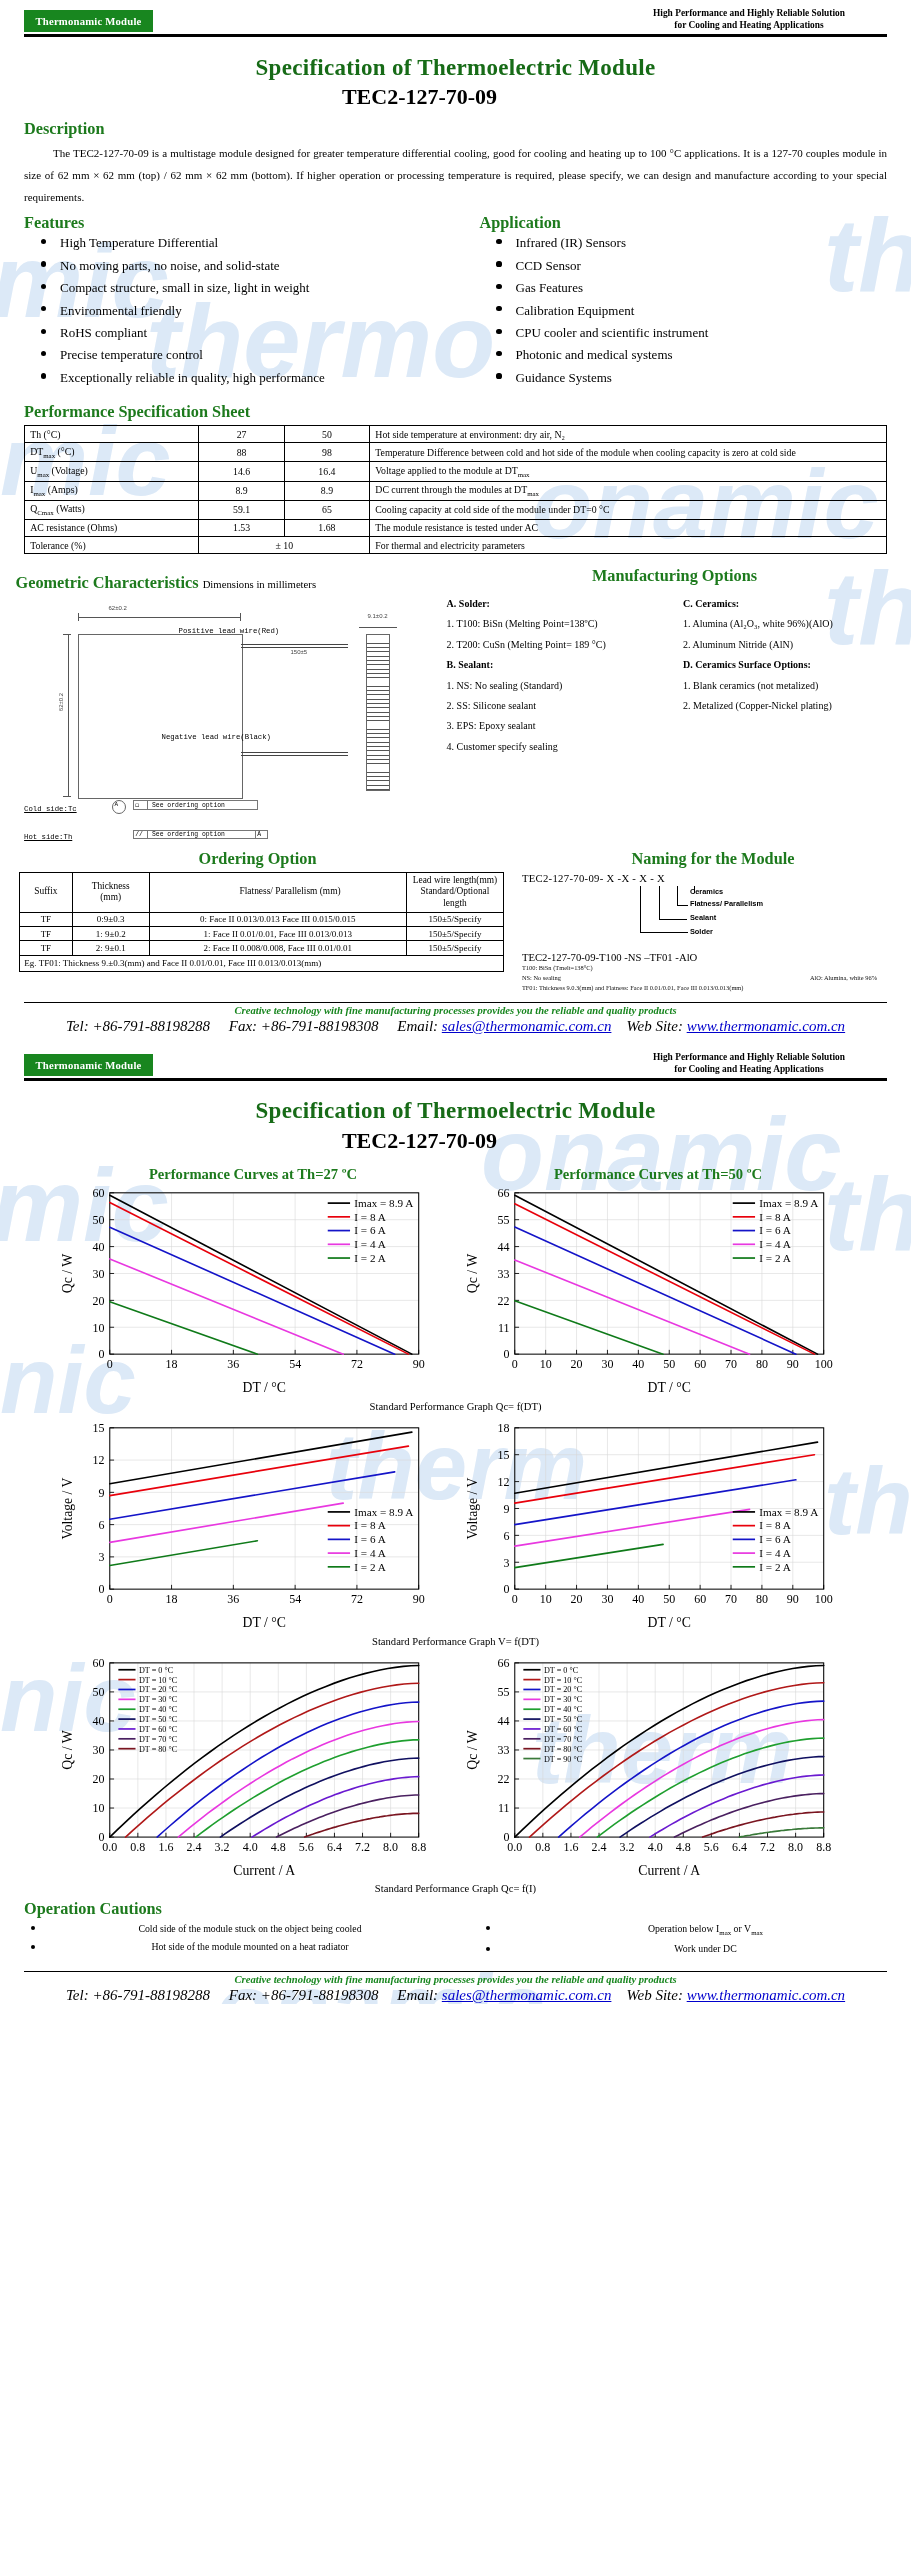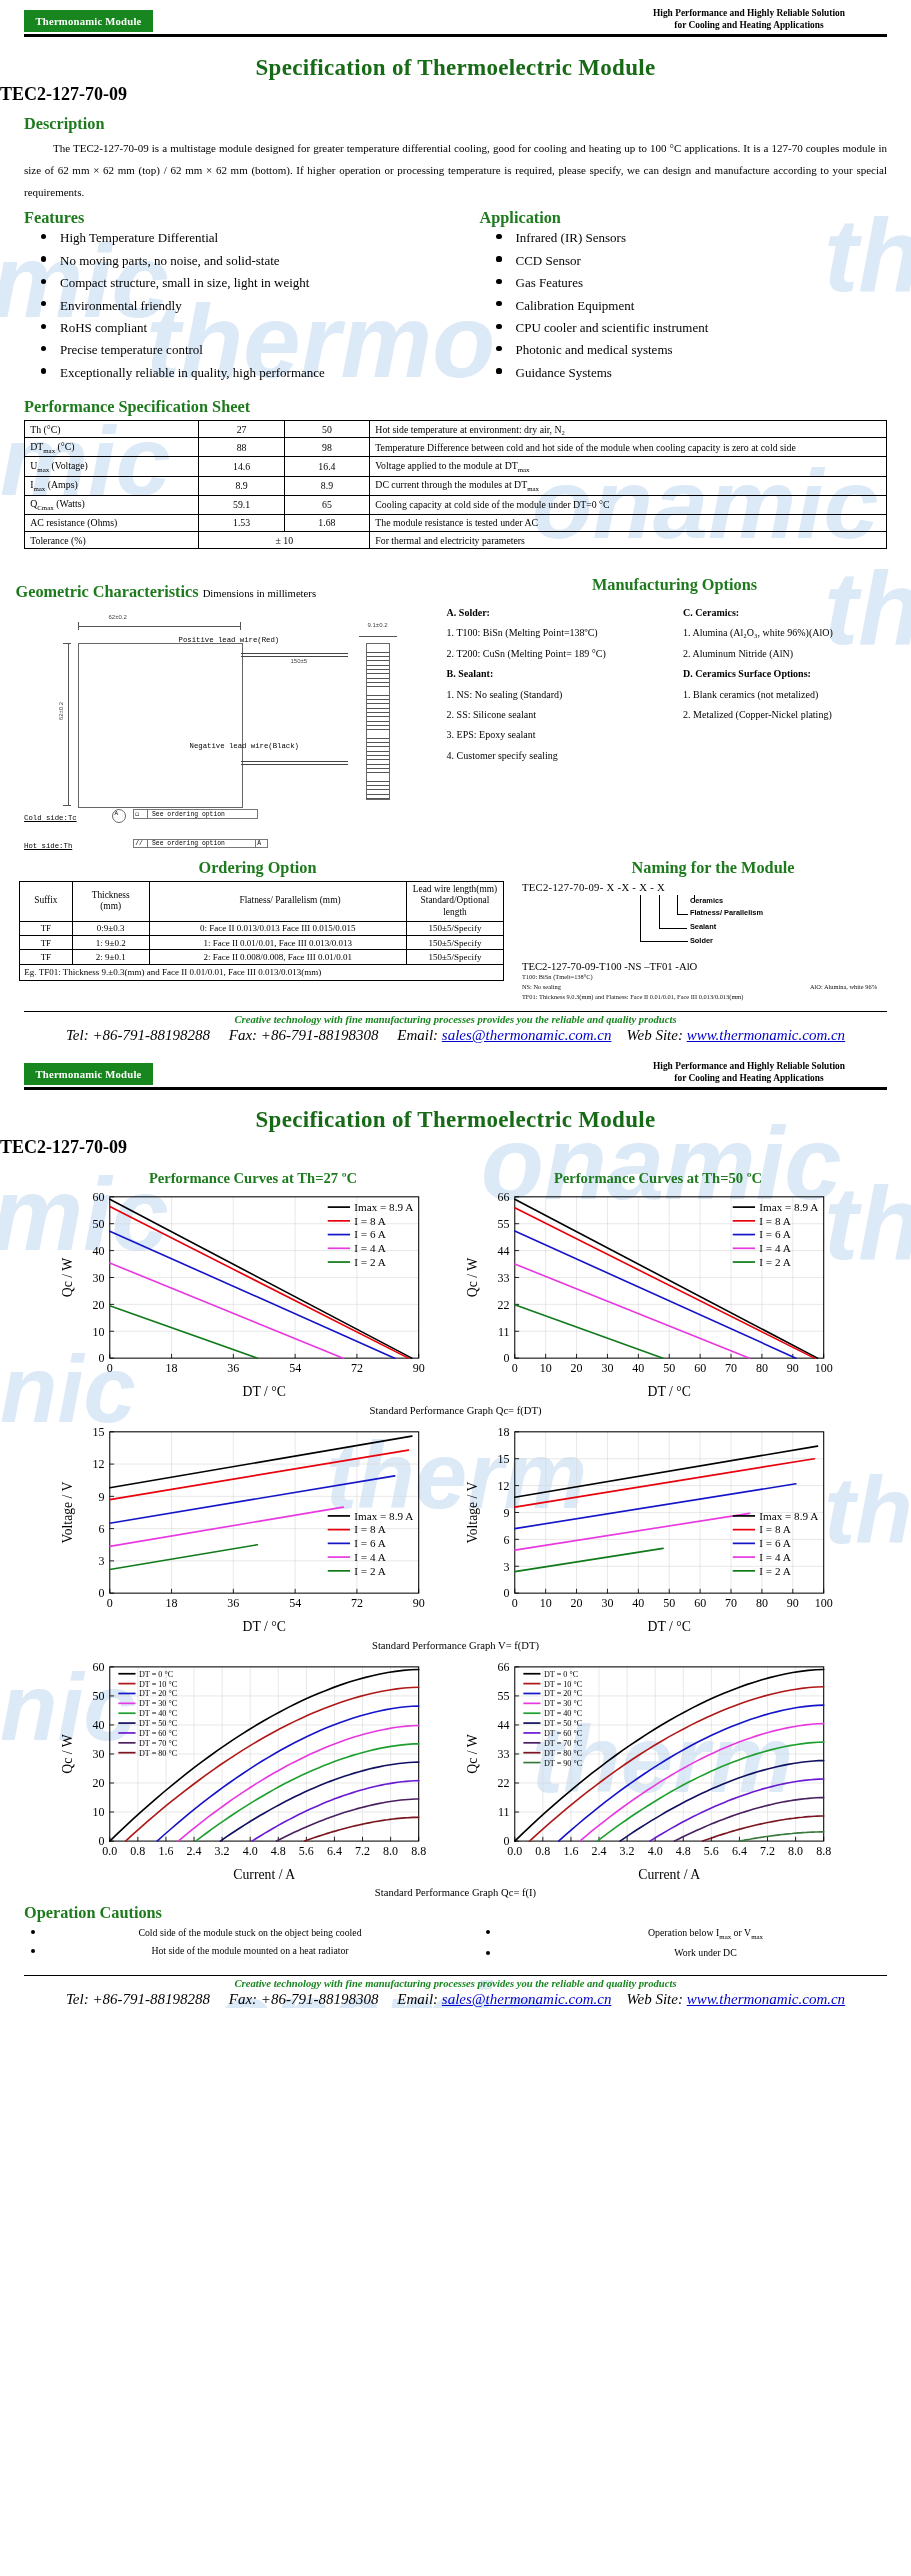--- a/index.html
+++ b/index.html
@@ -13,21 +13,21 @@
   .hdr{position:relative;height:34px;margin:6.9px 0 0 0;}
   .hdr .badge{position:absolute;left:24px;top:3.4px;width:129px;height:22px;background:#18861f;
       color:#fff;font-family:"Liberation Serif",serif;font-weight:bold;font-size:10.7px;
       display:flex;align-items:center;justify-content:center;letter-spacing:0.2px;}
   .hdr .tag{position:absolute;right:33px;top:0px;text-align:center;font-weight:bold;
       font-size:9.4px;line-height:12px;width:258px;}
   .hdr .rule{position:absolute;left:24px;right:24px;top:27.5px;height:2.6px;background:#000;}
 
   .spec-title{text-align:center;color:#176b17;font-weight:bold;font-size:23px;margin:13.7px 0 3.4px 0;
       letter-spacing:0.3px;}
-  .model-no{text-align:left;padding-right:72px;font-weight:bold;font-size:18px;margin:0 0 6.9px 0;}
+  .model-no{text-align:center;padding-right:72px;font-weight:bold;font-size:22px;margin:0 0 6.9px 0;}
 
   .sect-h{color:#1d7a1d;font-weight:bold;font-size:16.3px;margin:8.6px 0 3.4px 24px;}
   .sect-h .sub{color:#000;font-weight:normal;font-size:10.7px;}
 
   .desc{margin:0 24px 0 24px;font-size:11px;line-height:2.0;text-align:justify;text-indent:29px;}
 
   
   .cols{display:flex;margin-top:1.7px;}
   .col{width:50%;}
   .col .hh{color:#1d7a1d;font-weight:bold;font-size:16.3px;margin:3.4px 0 3.4px 24px;}
@@ -37,21 +37,21 @@
       background:#000;border-radius:50%;}
 
   
   table.spec{border-collapse:collapse;margin:3.4px 24px 0 24px;width:863px;font-size:9.8px;border-radius:17px;}
   table.spec td{border:0.9px solid #000;padding:2.6px 5.2px;vertical-align:middle;}
   table.spec td.c{text-align:center;}
   .w1{width:163px;} .w2{width:74px;} .w3{width:74px;}
   sub{font-size:6.9px;}
 
   
-  .geo-wrap{display:flex;margin-top:24px;justify-content:space-between;}
+  .geo-wrap{display:flex;margin-top:10px;justify-content:space-between;}
   .geo-left{width:438px;}
   .geo-right{width:473px;}
   .mfg-h{color:#1d7a1d;font-weight:bold;font-size:16.3px;text-align:center;margin:1.7px 0 12px 0;}
   .mfg-grid{display:flex;font-size:10px;}
   .mfg-col{width:50%;padding-left:8.6px;}
   .mfg-col .b{font-weight:bold;margin-bottom:9.4px;}
   .mfg-col .i{margin-bottom:9.4px;}
 
   
   .draw{position:relative;width:429px;height:249px;margin-left:15.5px;font-family:"Liberation Mono",monospace;}
@@ -228,21 +228,21 @@
 
         <div class="dim-t" style="left:36px;top:103px;transform:rotate(-90deg);">62±0.2</div>
         <div class="ln" style="left:52px;top:38px;width:0.9px;height:163px;"></div>
         <div class="ln" style="left:47px;top:38px;width:8.6px;height:0.9px;"></div>
         <div class="ln" style="left:47px;top:200px;width:8.6px;height:0.9px;"></div>
 
         <div class="lbl" style="left:163px;top:31px;">Positive lead wire(Red)</div>
         <div class="ln" style="left:225px;top:48px;width:107px;height:0.9px;background:#444;"></div>
         <div class="ln" style="left:225px;top:51px;width:107px;height:0.9px;background:#444;"></div>
         <div class="dim-t" style="left:275px;top:53px;">150±5</div>
-        <div class="lbl" style="left:174px;top:137px;">Negative lead wire(Black)</div>
+        <div class="lbl" style="left:146px;top:137px;">Negative lead wire(Black)</div>
         <div class="ln" style="left:225px;top:156px;width:107px;height:0.9px;background:#444;"></div>
         <div class="ln" style="left:225px;top:159px;width:107px;height:0.9px;background:#444;"></div>
 
         <div class="dim-t" style="left:352px;top:17px;">9.1±0.2</div>
         <div class="ln" style="left:343px;top:31px;width:38px;height:0.9px;"></div>
         <div class="sq" style="left:350px;top:38px;width:22px;height:155px;background:repeating-linear-gradient(0deg,#555 0 0.9px,#fff 0.9px 4.3px),repeating-linear-gradient(90deg,#555 0 0.9px,transparent 0.9px 7.7px);"></div>
 
         <div class="lbl" style="left:8.6px;top:209px;text-decoration:underline;">Cold side:Tc</div>
         <div class="lbl" style="left:8.6px;top:237px;text-decoration:underline;">Hot side:Th</div>
         <div class="sq" style="left:96px;top:204px;width:12px;height:12px;border-radius:50%;"></div>

